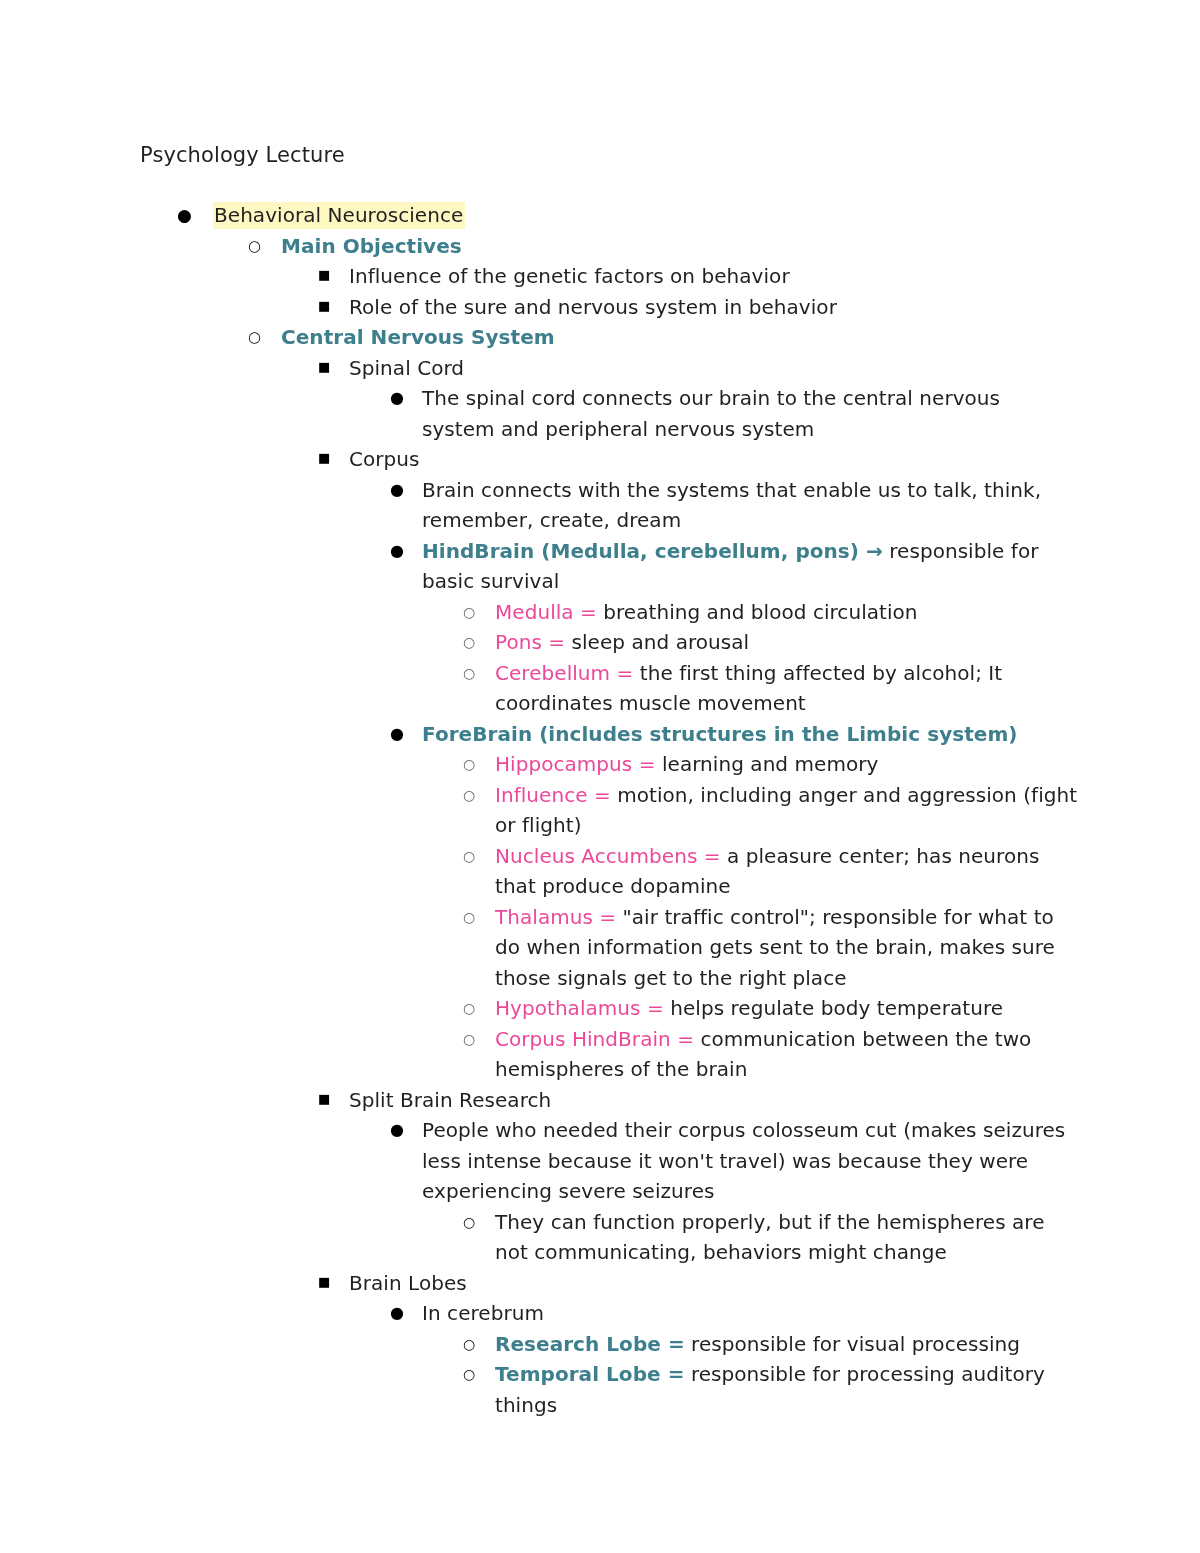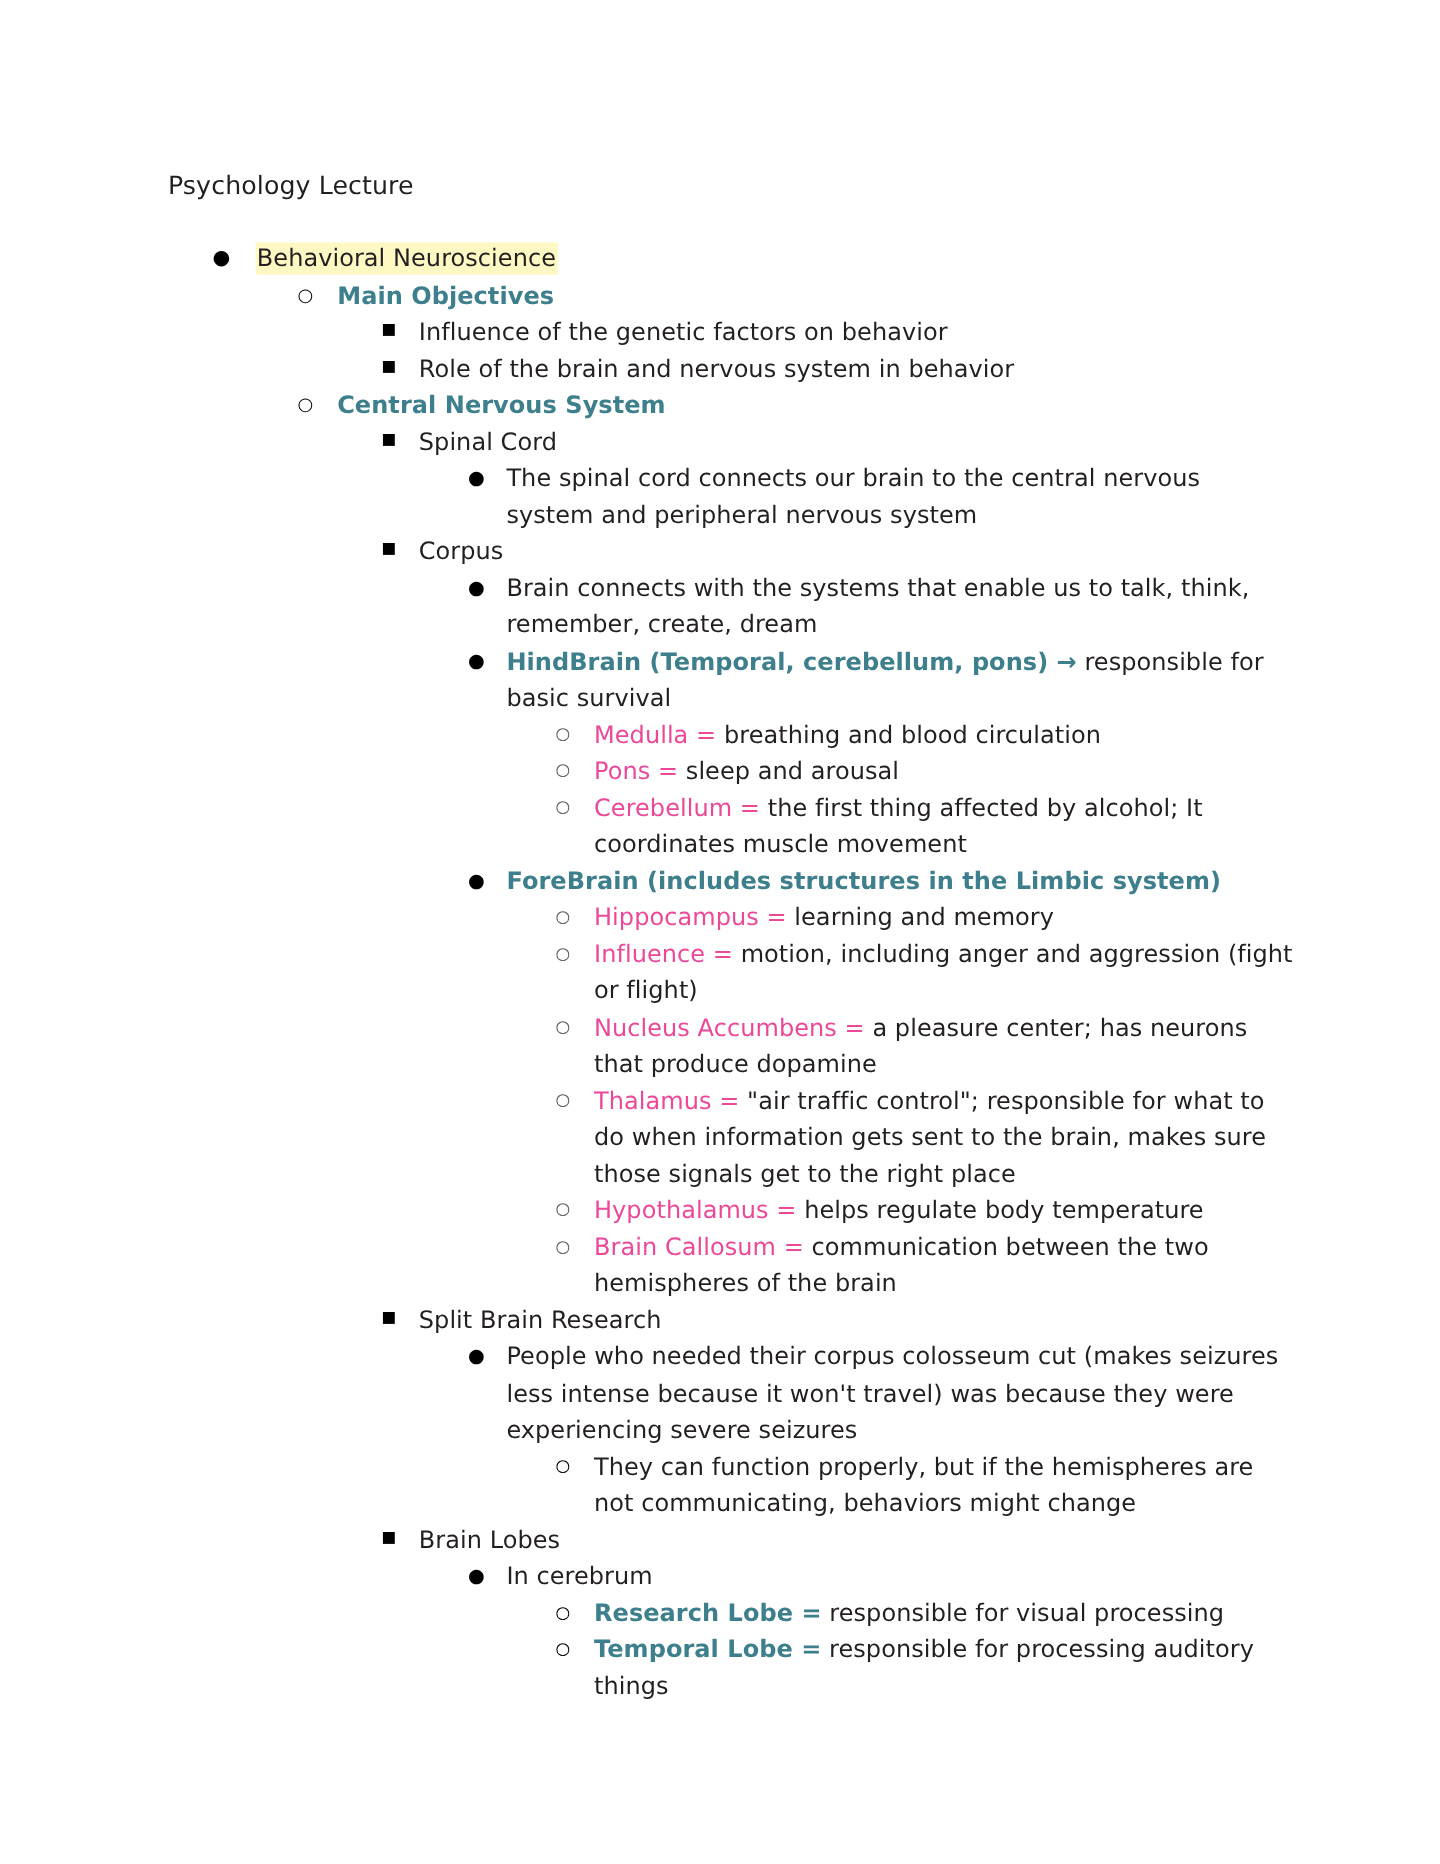--- a/index.html
+++ b/index.html
@@ -137,21 +137,21 @@
       <div class="row lvl2">
         <span class="bullet">○</span>
         <span class="txt"><span class="teal-b">Main Objectives</span></span>
       </div>
       <div class="row lvl3">
         <span class="bullet">■</span>
         <span class="txt"><span class="plain">Influence of the genetic factors on behavior</span></span>
       </div>
       <div class="row lvl3">
         <span class="bullet">■</span>
-        <span class="txt"><span class="plain">Role of the brain and nervous system in behavior</span></span>
+        <span class="txt"><span class="plain">Role of the sure and nervous system in behavior</span></span>
       </div>
       <div class="row lvl2">
         <span class="bullet">○</span>
         <span class="txt"><span class="teal-b">Central Nervous System</span></span>
       </div>
       <div class="row lvl3">
         <span class="bullet">■</span>
         <span class="txt"><span class="plain">Spinal Cord</span></span>
       </div>
       <div class="row lvl4">
@@ -161,21 +161,21 @@
       <div class="row lvl3">
         <span class="bullet">■</span>
         <span class="txt"><span class="plain">Corpus</span></span>
       </div>
       <div class="row lvl4">
         <span class="bullet">●</span>
         <span class="txt"><span class="plain">Brain connects with the systems that enable us to talk, think, remember, create, dream</span></span>
       </div>
       <div class="row lvl4">
         <span class="bullet">●</span>
-        <span class="txt"><span class="teal-b">HindBrain (Temporal, cerebellum, pons) →</span><span class="plain"> responsible for basic survival</span></span>
+        <span class="txt"><span class="teal-b">HindBrain (Medulla, cerebellum, pons) →</span><span class="plain"> responsible for basic survival</span></span>
       </div>
       <div class="row lvl5 light">
         <span class="bullet">○</span>
         <span class="txt"><span class="teal-light-b">Medulla =</span><span class="plain"> breathing and  blood circulation</span></span>
       </div>
       <div class="row lvl5 light">
         <span class="bullet">○</span>
         <span class="txt"><span class="teal-light-b">Pons =</span><span class="plain"> sleep and arousal</span></span>
       </div>
       <div class="row lvl5 light">
@@ -201,21 +201,21 @@
       <div class="row lvl5 light">
         <span class="bullet">○</span>
         <span class="txt"><span class="teal-light-b">Thalamus =</span><span class="plain"> "air traffic control"; responsible for what to do when information gets sent to the brain, makes sure those signals get to the right place</span></span>
       </div>
       <div class="row lvl5 light">
         <span class="bullet">○</span>
         <span class="txt"><span class="teal-light-b">Hypothalamus =</span><span class="plain"> helps regulate body temperature</span></span>
       </div>
       <div class="row lvl5 light">
         <span class="bullet">○</span>
-        <span class="txt"><span class="teal-light-b">Brain Callosum =</span><span class="plain"> communication between the two hemispheres of the brain</span></span>
+        <span class="txt"><span class="teal-light-b">Corpus HindBrain =</span><span class="plain"> communication between the two hemispheres of the brain</span></span>
       </div>
       <div class="row lvl3">
         <span class="bullet">■</span>
         <span class="txt"><span class="plain">Split Brain Research</span></span>
       </div>
       <div class="row lvl4">
         <span class="bullet">●</span>
         <span class="txt"><span class="plain">People who needed their corpus colosseum cut (makes seizures less intense because it won't travel) was because they were experiencing severe seizures</span></span>
       </div>
       <div class="row lvl5">

